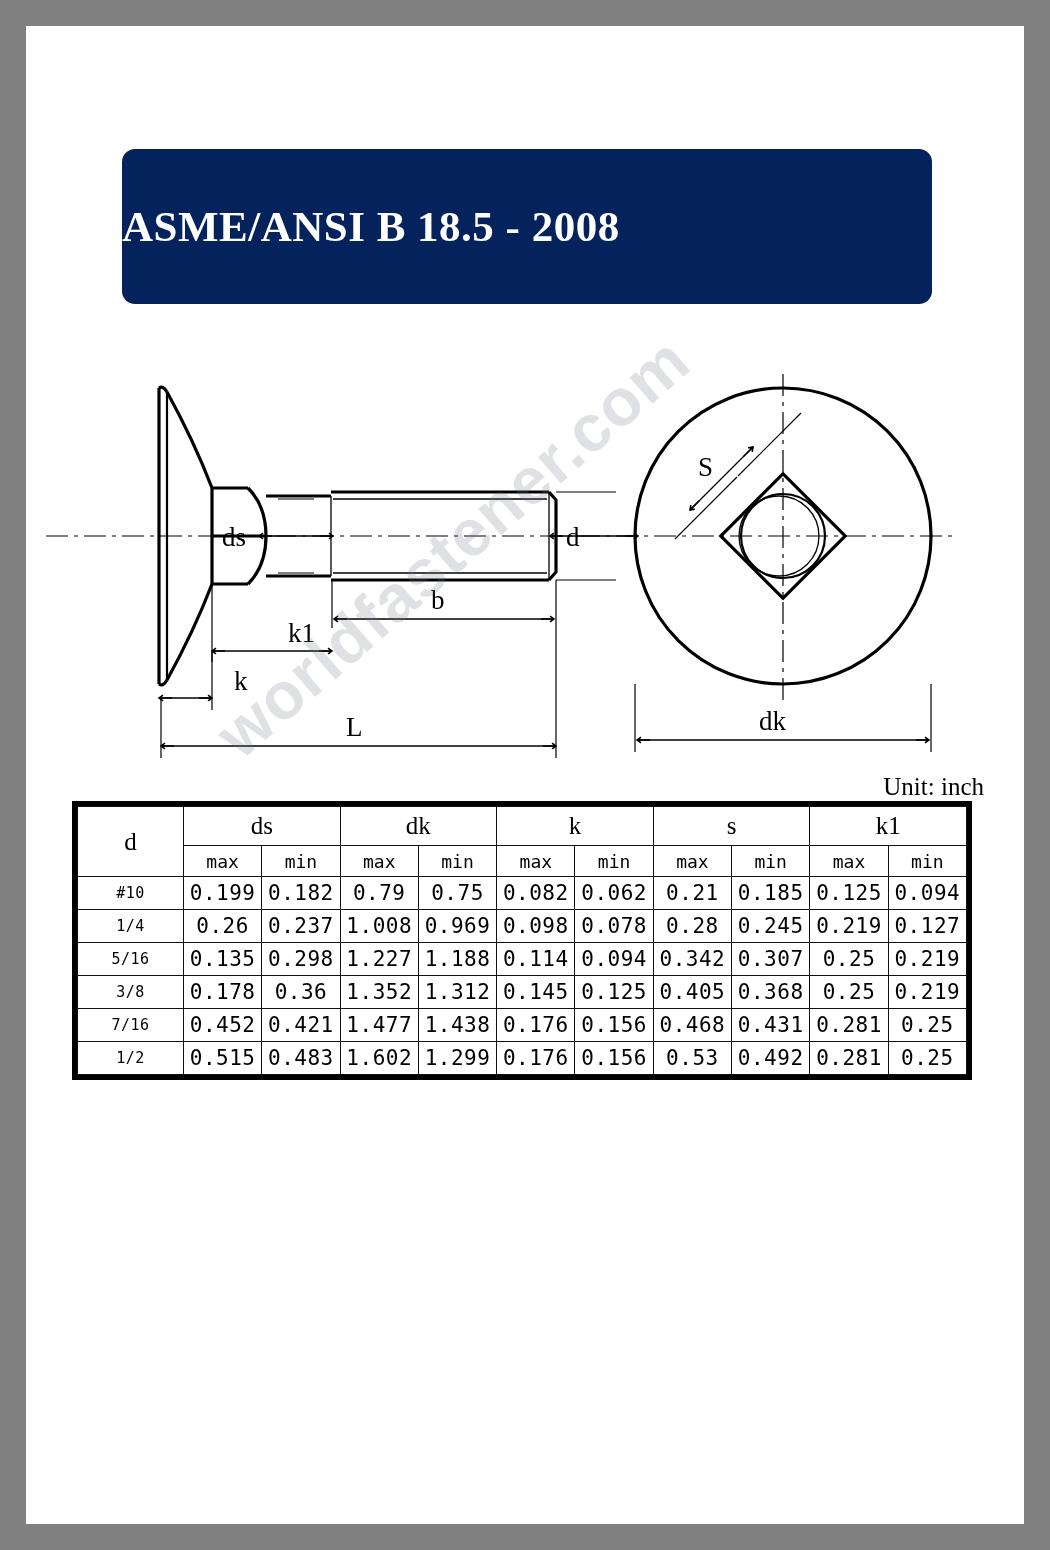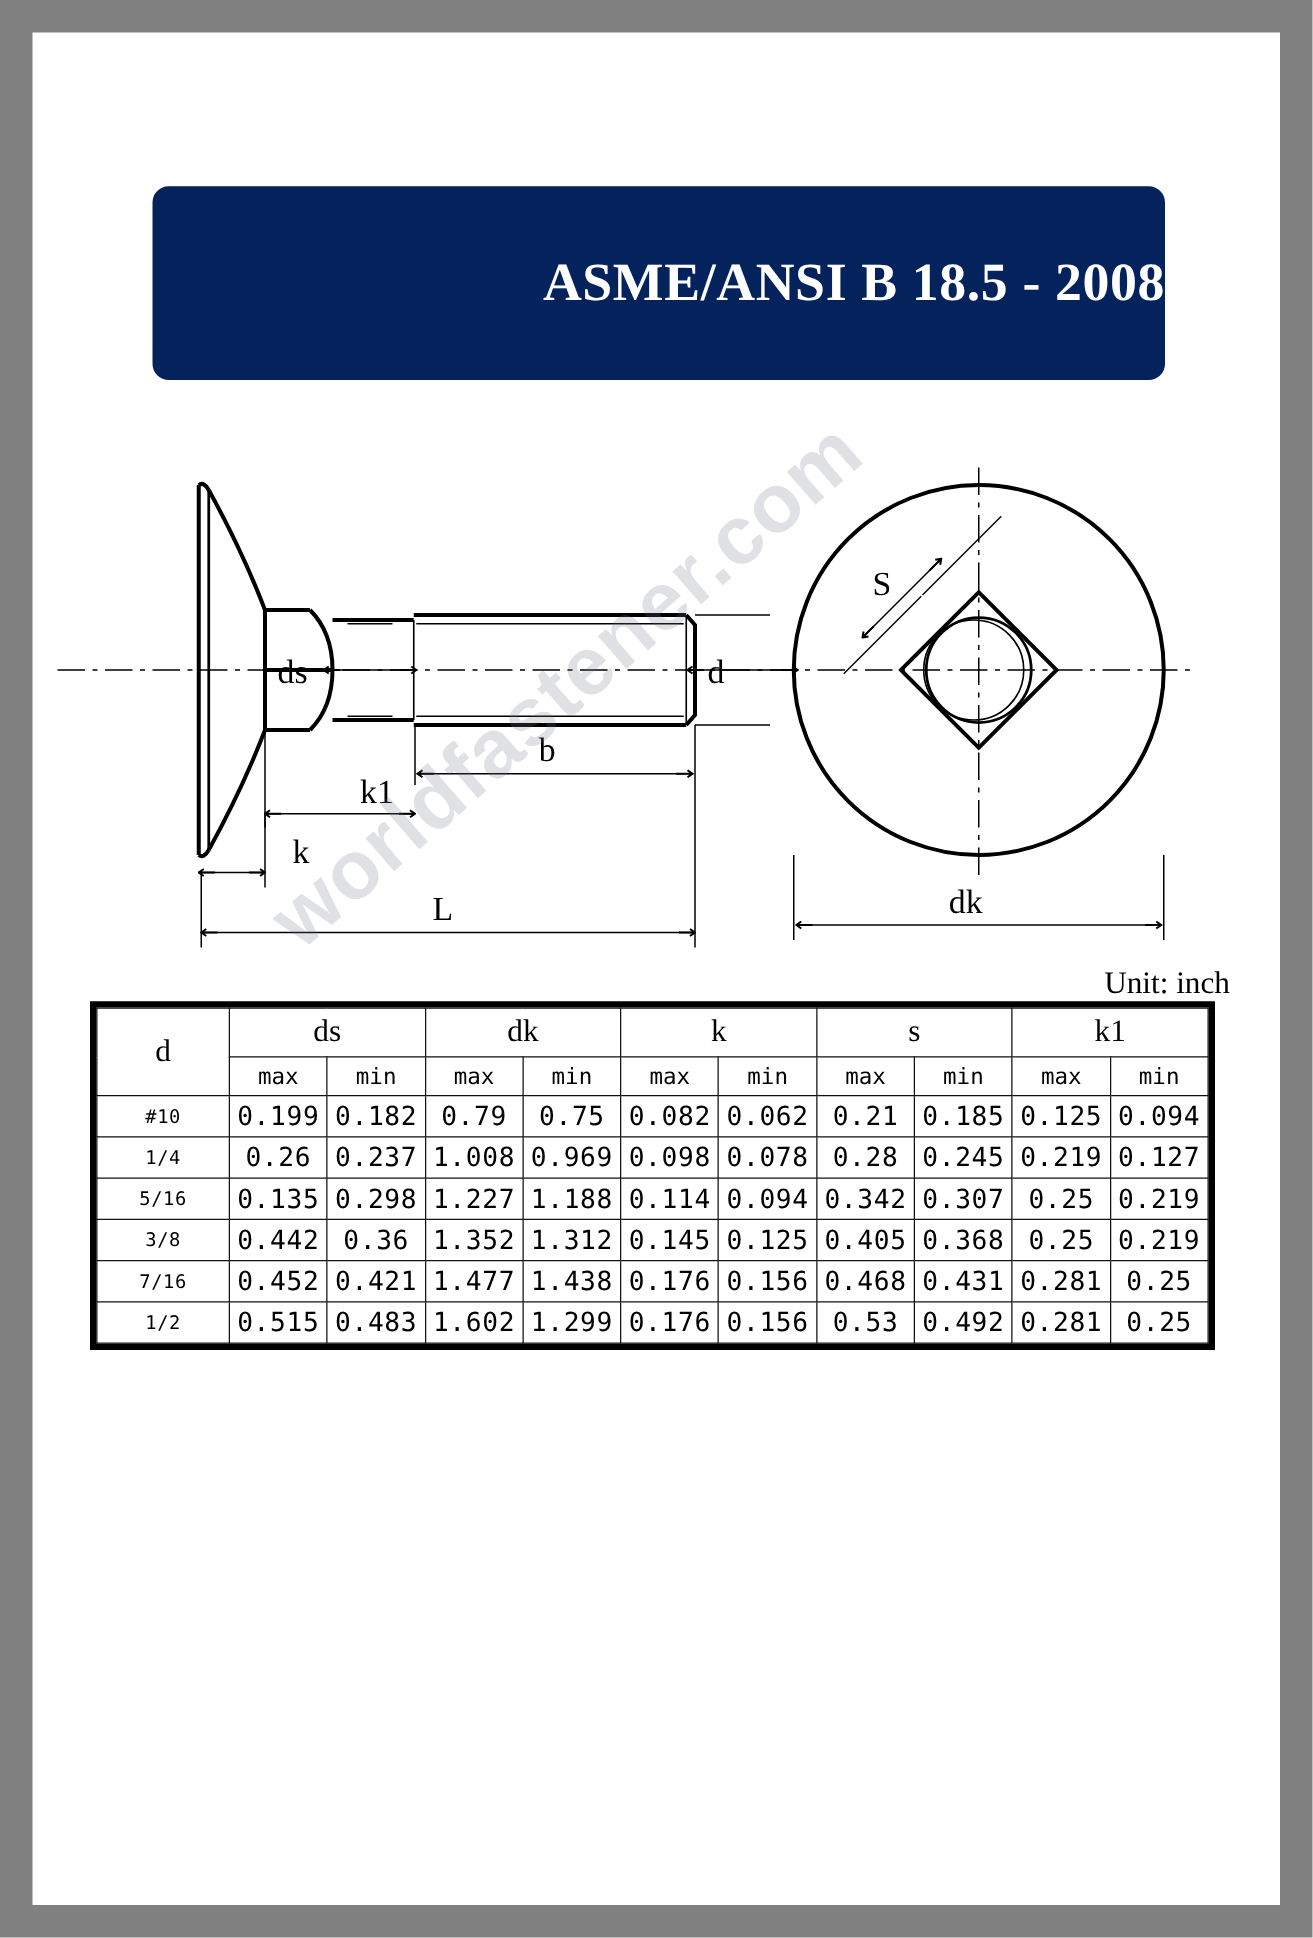--- a/index.html
+++ b/index.html
@@ -29,21 +29,21 @@
   #banner {
     position: absolute;
     left: 96px;
     top: 123px;
     width: 810px;
     height: 155px;
     background: #04225c;
     border-radius: 13px;
     display: flex;
     flex-direction: column;
-    align-items: flex-end;
+    align-items: flex-start;
     justify-content: center;
   }
   #banner-title {
     color: #ffffff;
     font-size: 43px;
     font-weight: bold;
     letter-spacing: 0.5px;
     line-height: 1.05;
     white-space: nowrap;
   }
@@ -369,21 +369,21 @@
             <td>1.188</td>
             <td>0.114</td>
             <td>0.094</td>
             <td>0.342</td>
             <td>0.307</td>
             <td>0.25</td>
             <td>0.219</td>
           </tr>
           <tr>
             <td class="dval">3/8</td>
-            <td>0.442</td>
+            <td>0.178</td>
             <td>0.36</td>
             <td>1.352</td>
             <td>1.312</td>
             <td>0.145</td>
             <td>0.125</td>
             <td>0.405</td>
             <td>0.368</td>
             <td>0.25</td>
             <td>0.219</td>
           </tr>

